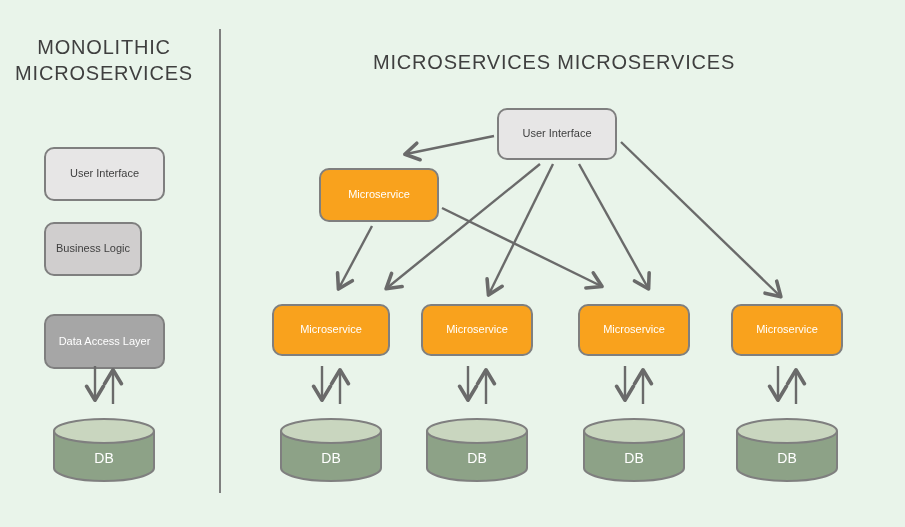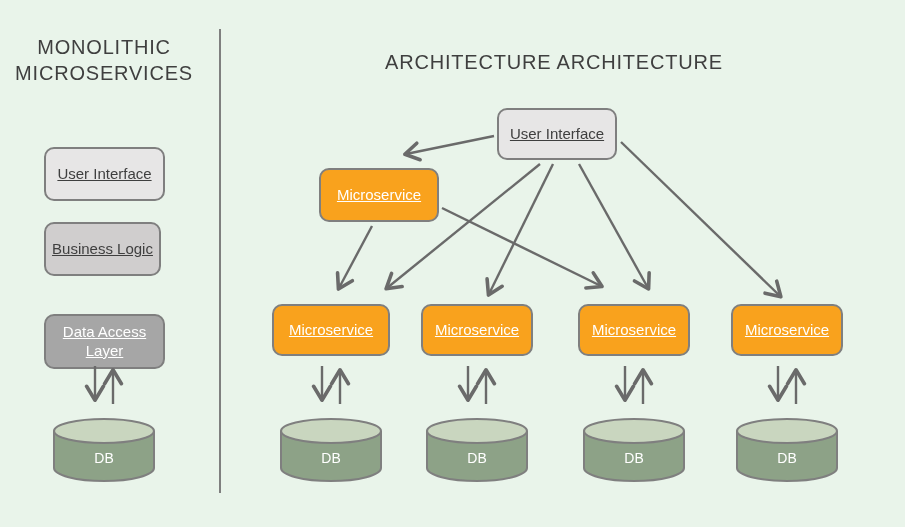--- a/index.html
+++ b/index.html
@@ -40,25 +40,24 @@
   .title-right{ left:554px; top:49px; transform:translateX(-50%); }
   .box{
     position:absolute;
     box-sizing:border-box;
     border:2px solid var(--box_border,#7F7F7F);
     border-radius:10px;
     display:flex;
     align-items:center;
     justify-content:center;
     text-align:center;
-    font-size:15px;
+    font-size:11px;
     color:var(--text_dark,#3F3F3F);
     padding:0 6px;
     line-height:1.25;
-    text-decoration:underline;
   }
   .box.light{ background:var(--box_light,#E7E6E6); }
   .box.mid{ background:var(--box_mid,#D0CECE); }
   .box.dark{ background:var(--box_dark,#A6A6A6); color:var(--text_light,#FFFFFF); }
   .box.orange{ background:var(--accent_orange,#F9A21D); color:var(--text_light,#FFFFFF); }
   .divider{
     position:absolute;
     left:219px; top:29px;
     width:2px; height:464px;
     background:var(--divider,#7F7F7F);
@@ -84,26 +83,26 @@
 <body>
 
 <div class="canvas">
 
   <div class="panel-title title-left">
     <div>MONOLITHIC</div>
     <div>MICROSERVICES</div>
   </div>
 
   <div class="box light" style="left:44px; top:147px; width:121px; height:54px;">User Interface</div>
-  <div class="box mid" style="left:44px; top:222px; width:117px; height:54px;">Business Logic</div>
+  <div class="box mid" style="left:44px; top:222px; width:98px; height:54px;">Business Logic</div>
   <div class="box dark" style="left:44px; top:298px; width:121px; height:55px;margin-top:16px;">Data Access Layer</div>
 
   <div class="divider"></div>
 
-  <div class="panel-title title-right">ARCHITECTURE ARCHITECTURE</div>
+  <div class="panel-title title-right">MICROSERVICES MICROSERVICES</div>
 
   <div class="box light" style="left:497px; top:108px; width:120px; height:52px;">User Interface</div>
 
   <div class="box orange" style="left:319px; top:168px; width:120px; height:54px;">Microservice</div>
 
   <div class="box orange" style="left:272px; top:304px; width:118px; height:52px;">Microservice</div>
   <div class="box orange" style="left:421px; top:304px; width:112px; height:52px;">Microservice</div>
   <div class="box orange" style="left:578px; top:304px; width:112px; height:52px;">Microservice</div>
   <div class="box orange" style="left:731px; top:304px; width:112px; height:52px;">Microservice</div>
 

